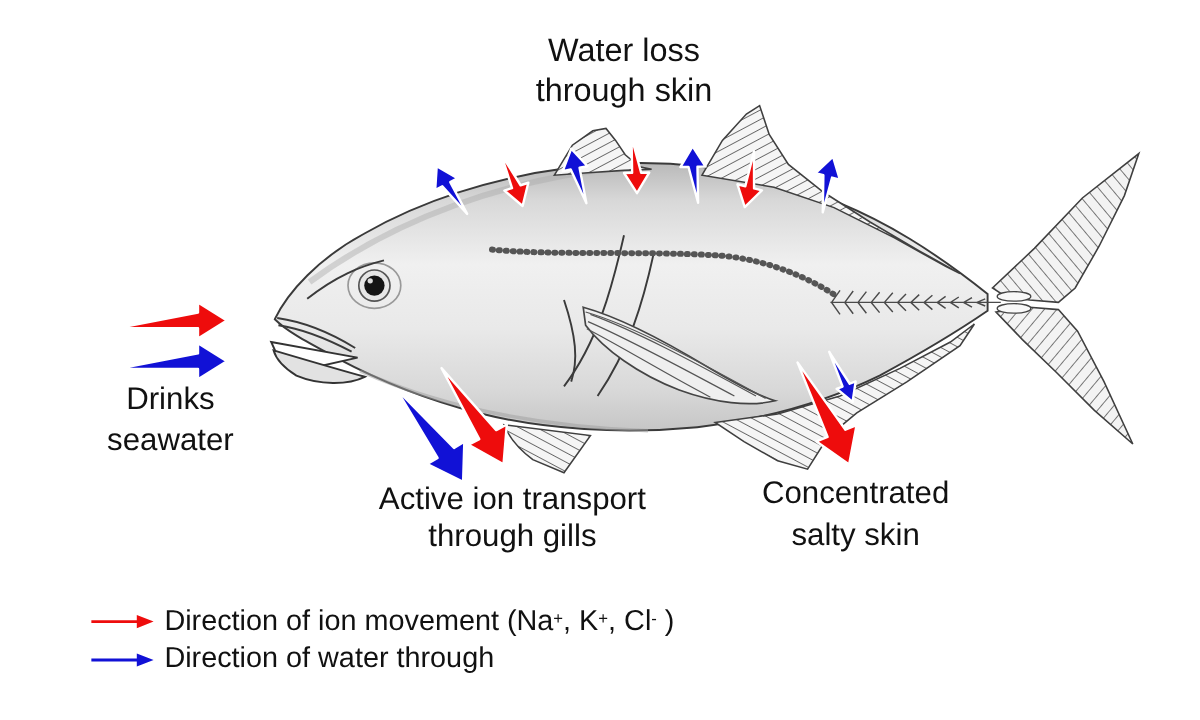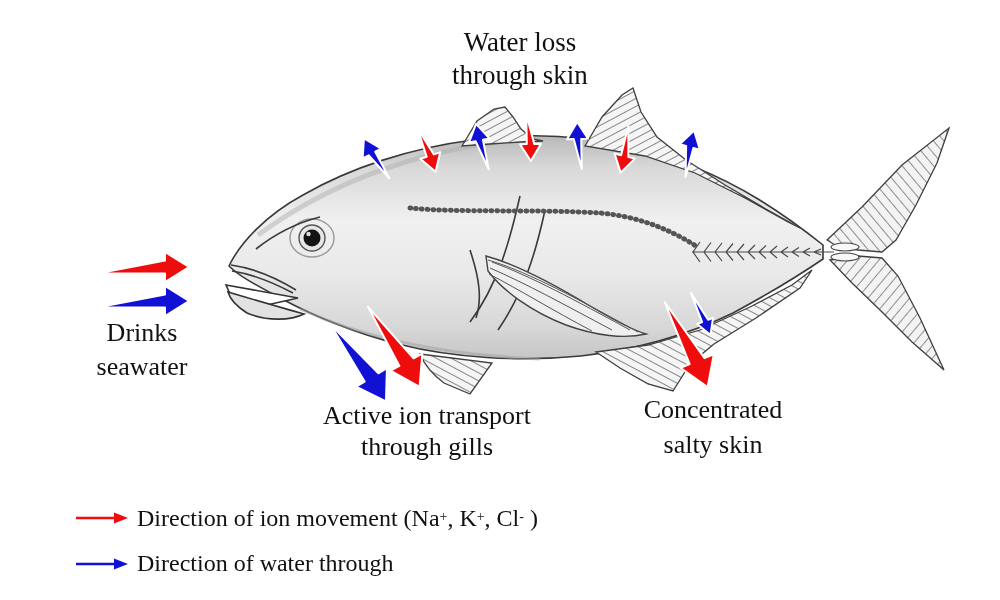--- a/index.html
+++ b/index.html
@@ -1,24 +1,24 @@
 <!DOCTYPE html>
 <html><head>
 <meta charset="utf-8">
 <style>
   html,body{margin:0;padding:0;background:#fff;}
   #stage{position:relative;width:1000px;height:600px;background:#ffffff;overflow:hidden;
-         font-family:Liberation Serif, serif;color:#111;}
+         font-family:Liberation Sans, sans-serif;color:#111;}
   #fish-svg{position:absolute;left:0;top:0;width:1000px;height:600px;}
   .label{position:absolute;text-align:center;font-size:26px;line-height:1.25;color:#111;}
   #water-loss-label{left:400px;top:26px;width:240px;font-size:27px;line-height:1.22;}
   #drinks-label{left:52px;top:316px;width:180px;line-height:1.3;}
   #gills-label{left:288px;top:400px;width:278px;line-height:1.2;}
   #urine-label{left:600px;top:393px;width:226px;line-height:1.33;}
-  #legend{position:absolute;left:76px;top:505px;display:flex;flex-direction:column;gap:19px;justify-content:flex-end;}
+  #legend{position:absolute;left:76px;top:505px;display:flex;flex-direction:column;gap:5px;justify-content:flex-end;}
   .legend-row{display:flex;align-items:center;gap:7px;font-size:24px;line-height:1.1;color:#111;}
   .legend-arrow{flex:0 0 auto;display:block;}
   sup.s{font-size:.58em;vertical-align:.38em;line-height:0;}
   .arrow-use{stroke:#ffffff;stroke-width:2;stroke-linejoin:round;}
   .fin{stroke:#3f3f3f;stroke-width:1.3;}
   .fin-line{stroke:#555;stroke-width:1;fill:none;}
   .outline{stroke:#3a3a3a;stroke-width:1.6;fill:none;}
 </style>
 </head>
 <body>

